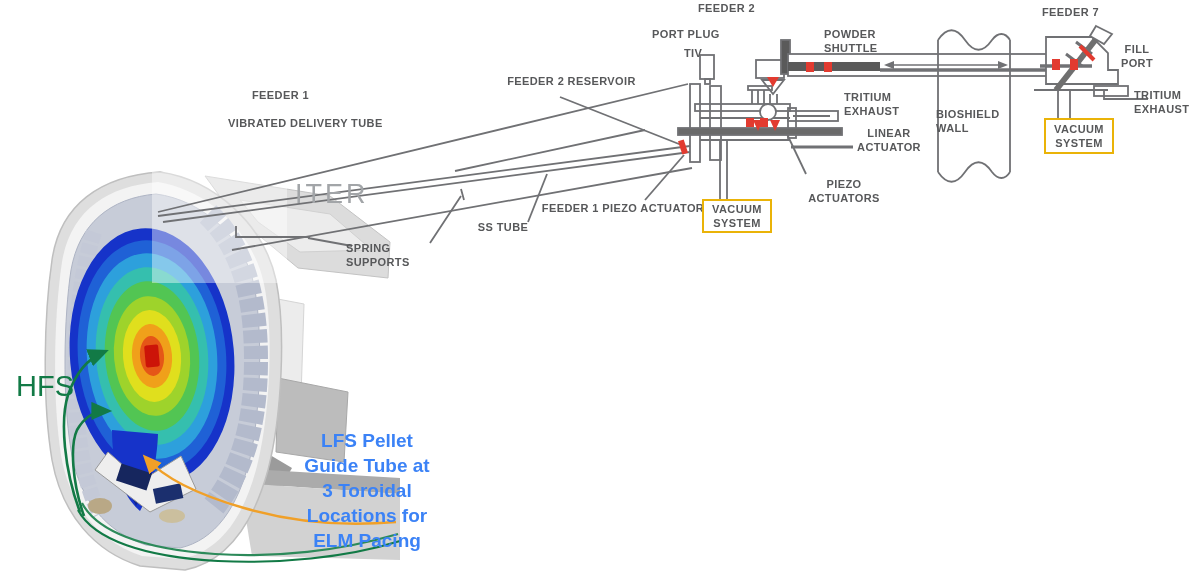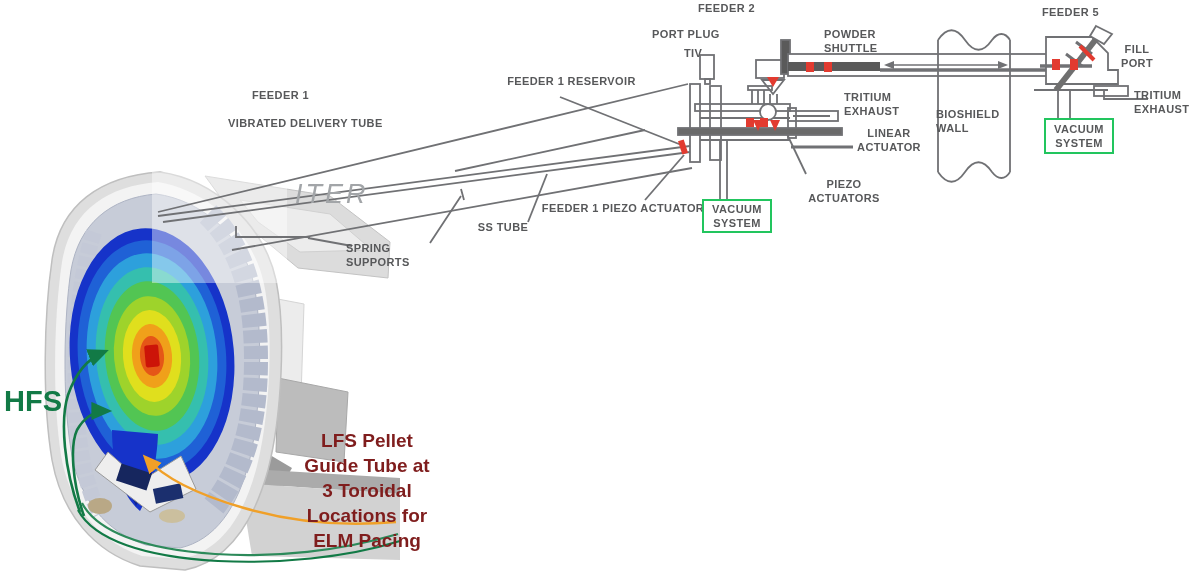--- a/index.html
+++ b/index.html
@@ -4,25 +4,25 @@
 <style>
   html,body{margin:0;padding:0;background:#ffffff;}
   #stage{position:relative;width:1200px;height:574px;background:#ffffff;overflow:hidden;
          font-family:"Liberation Sans",sans-serif;}
   svg{position:absolute;left:0;top:0;}
   .lbl{position:absolute;font-weight:bold;font-size:11px;line-height:14px;color:#57585a;
        letter-spacing:0.4px;white-space:pre-line;}
   .lbl.center{}
   .lbl.left{text-align:center;}
   #iter-mark{position:absolute;left:295px;top:179px;font-size:27px;font-weight:400;
-             color:#a2a5a8;letter-spacing:3px;font-style:italic;}
-  #hfs-label{position:absolute;left:4px;top:370px;font-size:29px;font-weight:bold;color:#127a46;margin-top:15px;}
+             color:#a2a5a8;letter-spacing:3px;}
+  #hfs-label{position:absolute;left:16px;top:370px;font-size:29px;font-weight:normal;color:#127a46;}
   #lfs-caption{position:absolute;left:296px;top:428px;width:142px;text-align:center;
-               font-size:19px;line-height:25px;font-weight:bold;color:#7f1d1d;white-space:pre-line;}
-  .vacbox{position:absolute;border:2px solid #22c55e;background:#ffffff;
+               font-size:19px;line-height:25px;font-weight:bold;color:#3b82f6;white-space:pre-line;}
+  .vacbox{position:absolute;border:2px solid #eab308;background:#ffffff;
           display:flex;align-items:center;justify-content:center;text-align:center;}
 </style>
 </head>
 <body>
 
 <div id="stage">
 
 <svg width="1200" height="574" viewBox="0 0 1200 574">
   <defs>
     <marker id="ah-green" markerWidth="9" markerHeight="9" refX="6" refY="3.5" orient="auto">
@@ -167,30 +167,30 @@
   </g>
 </svg>
 
 <div class="lbl center" style="left:698px;top:1px;width:100px">FEEDER 2</div>
 <div class="lbl center" style="left:652px;top:27px;width:92px">PORT PLUG</div>
 <div class="lbl center" style="left:684px;top:46px;width:40px">TIV</div>
 <div class="lbl center" style="left:824px;top:27px;width:86px">POWDER
 SHUTTLE</div>
 <div class="lbl center" style="left:252px;top:88px;width:148px">FEEDER 1</div>
 <div class="lbl center" style="left:228px;top:116px;width:196px">VIBRATED DELIVERY TUBE</div>
-<div class="lbl left" style="left:484px;top:74px;width:175px">FEEDER 1 RESERVOIR</div>
+<div class="lbl left" style="left:484px;top:74px;width:175px">FEEDER 2 RESERVOIR</div>
 <div class="lbl center" style="left:844px;top:90px;width:76px">TRITIUM
 EXHAUST</div>
 <div class="lbl left" style="left:844px;top:126px;width:90px">LINEAR
 ACTUATOR</div>
 <div class="lbl left" style="left:794px;top:177px;width:100px">PIEZO
 ACTUATORS</div>
 <div class="lbl center" style="left:936px;top:107px;width:76px">BIOSHIELD
 WALL</div>
-<div class="lbl center" style="left:1042px;top:5px;width:70px">FEEDER 5</div>
+<div class="lbl center" style="left:1042px;top:5px;width:70px">FEEDER 7</div>
 <div class="lbl left" style="left:1114px;top:42px;width:46px">FILL
 PORT</div>
 <div class="lbl center" style="left:1134px;top:88px;width:70px">TRITIUM
 EXHAUST</div>
 <div class="lbl center" style="left:346px;top:241px;width:82px">SPRING
 SUPPORTS</div>
 <div class="lbl left" style="left:472px;top:220px;width:62px">SS TUBE</div>
 <div class="lbl left" style="left:528px;top:201px;width:190px">FEEDER 1 PIEZO ACTUATOR</div>
 
 <div class="vacbox" style="left:702px;top:199px;width:66px;height:30px">

